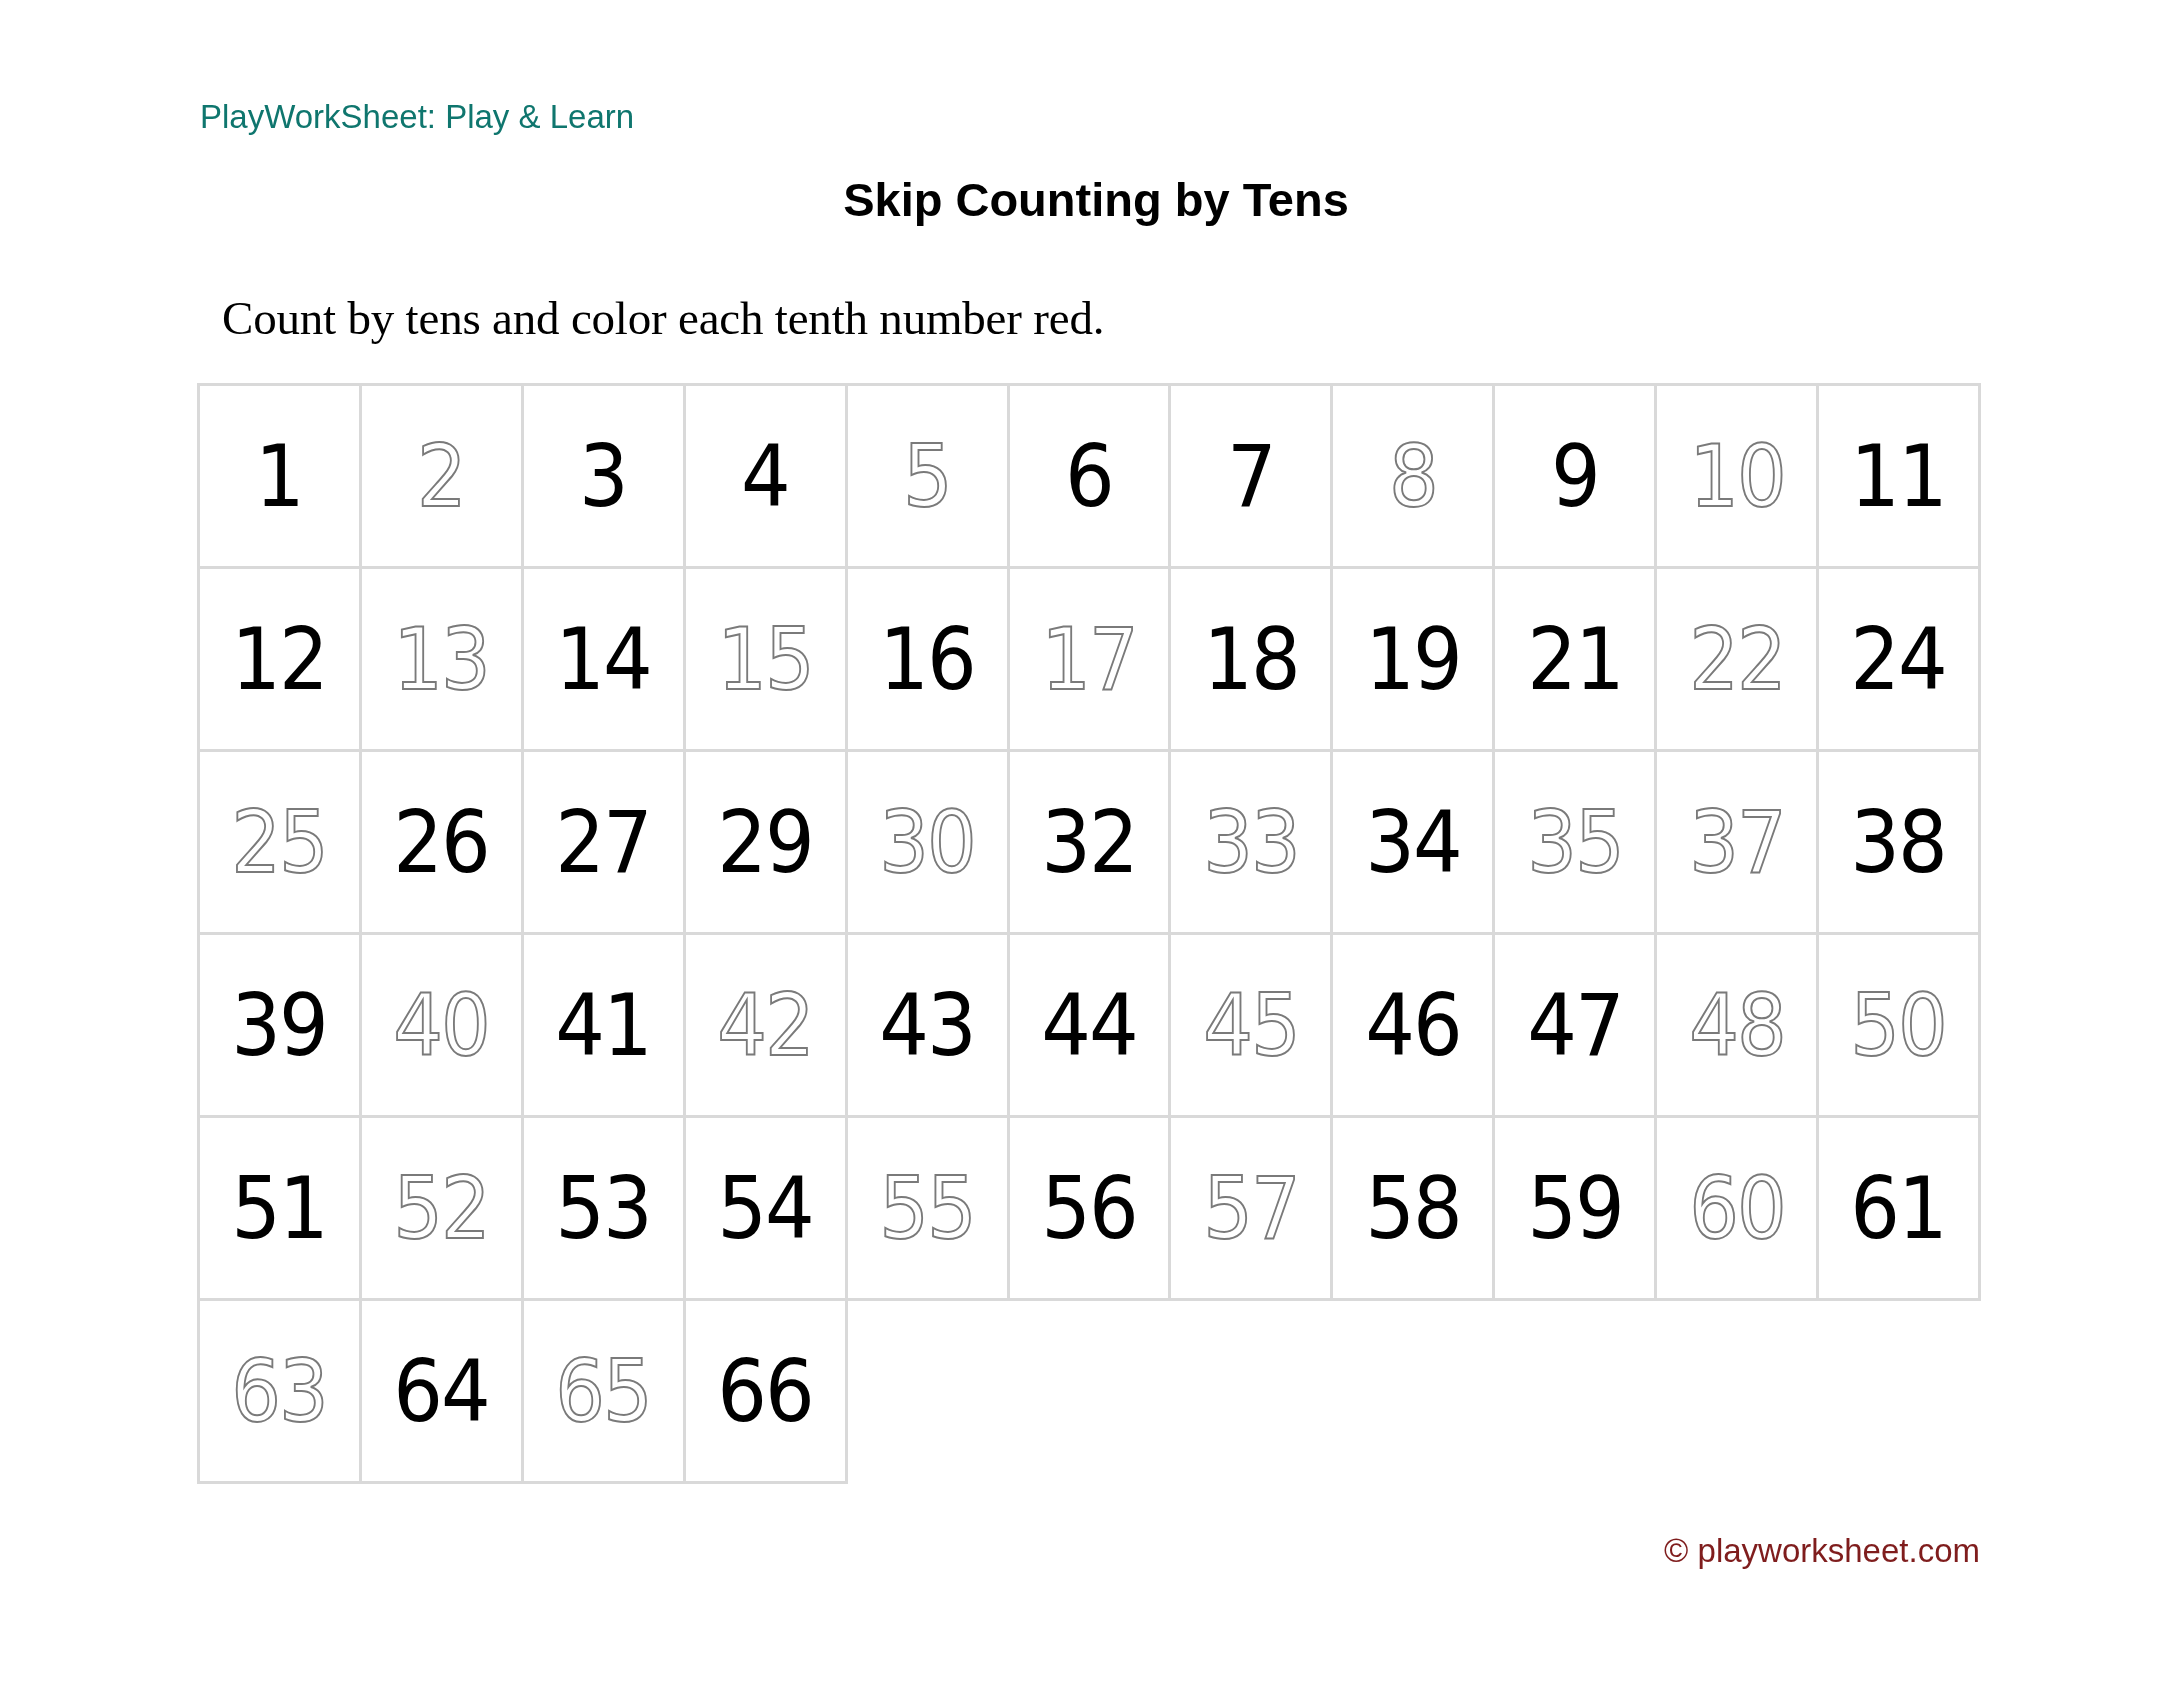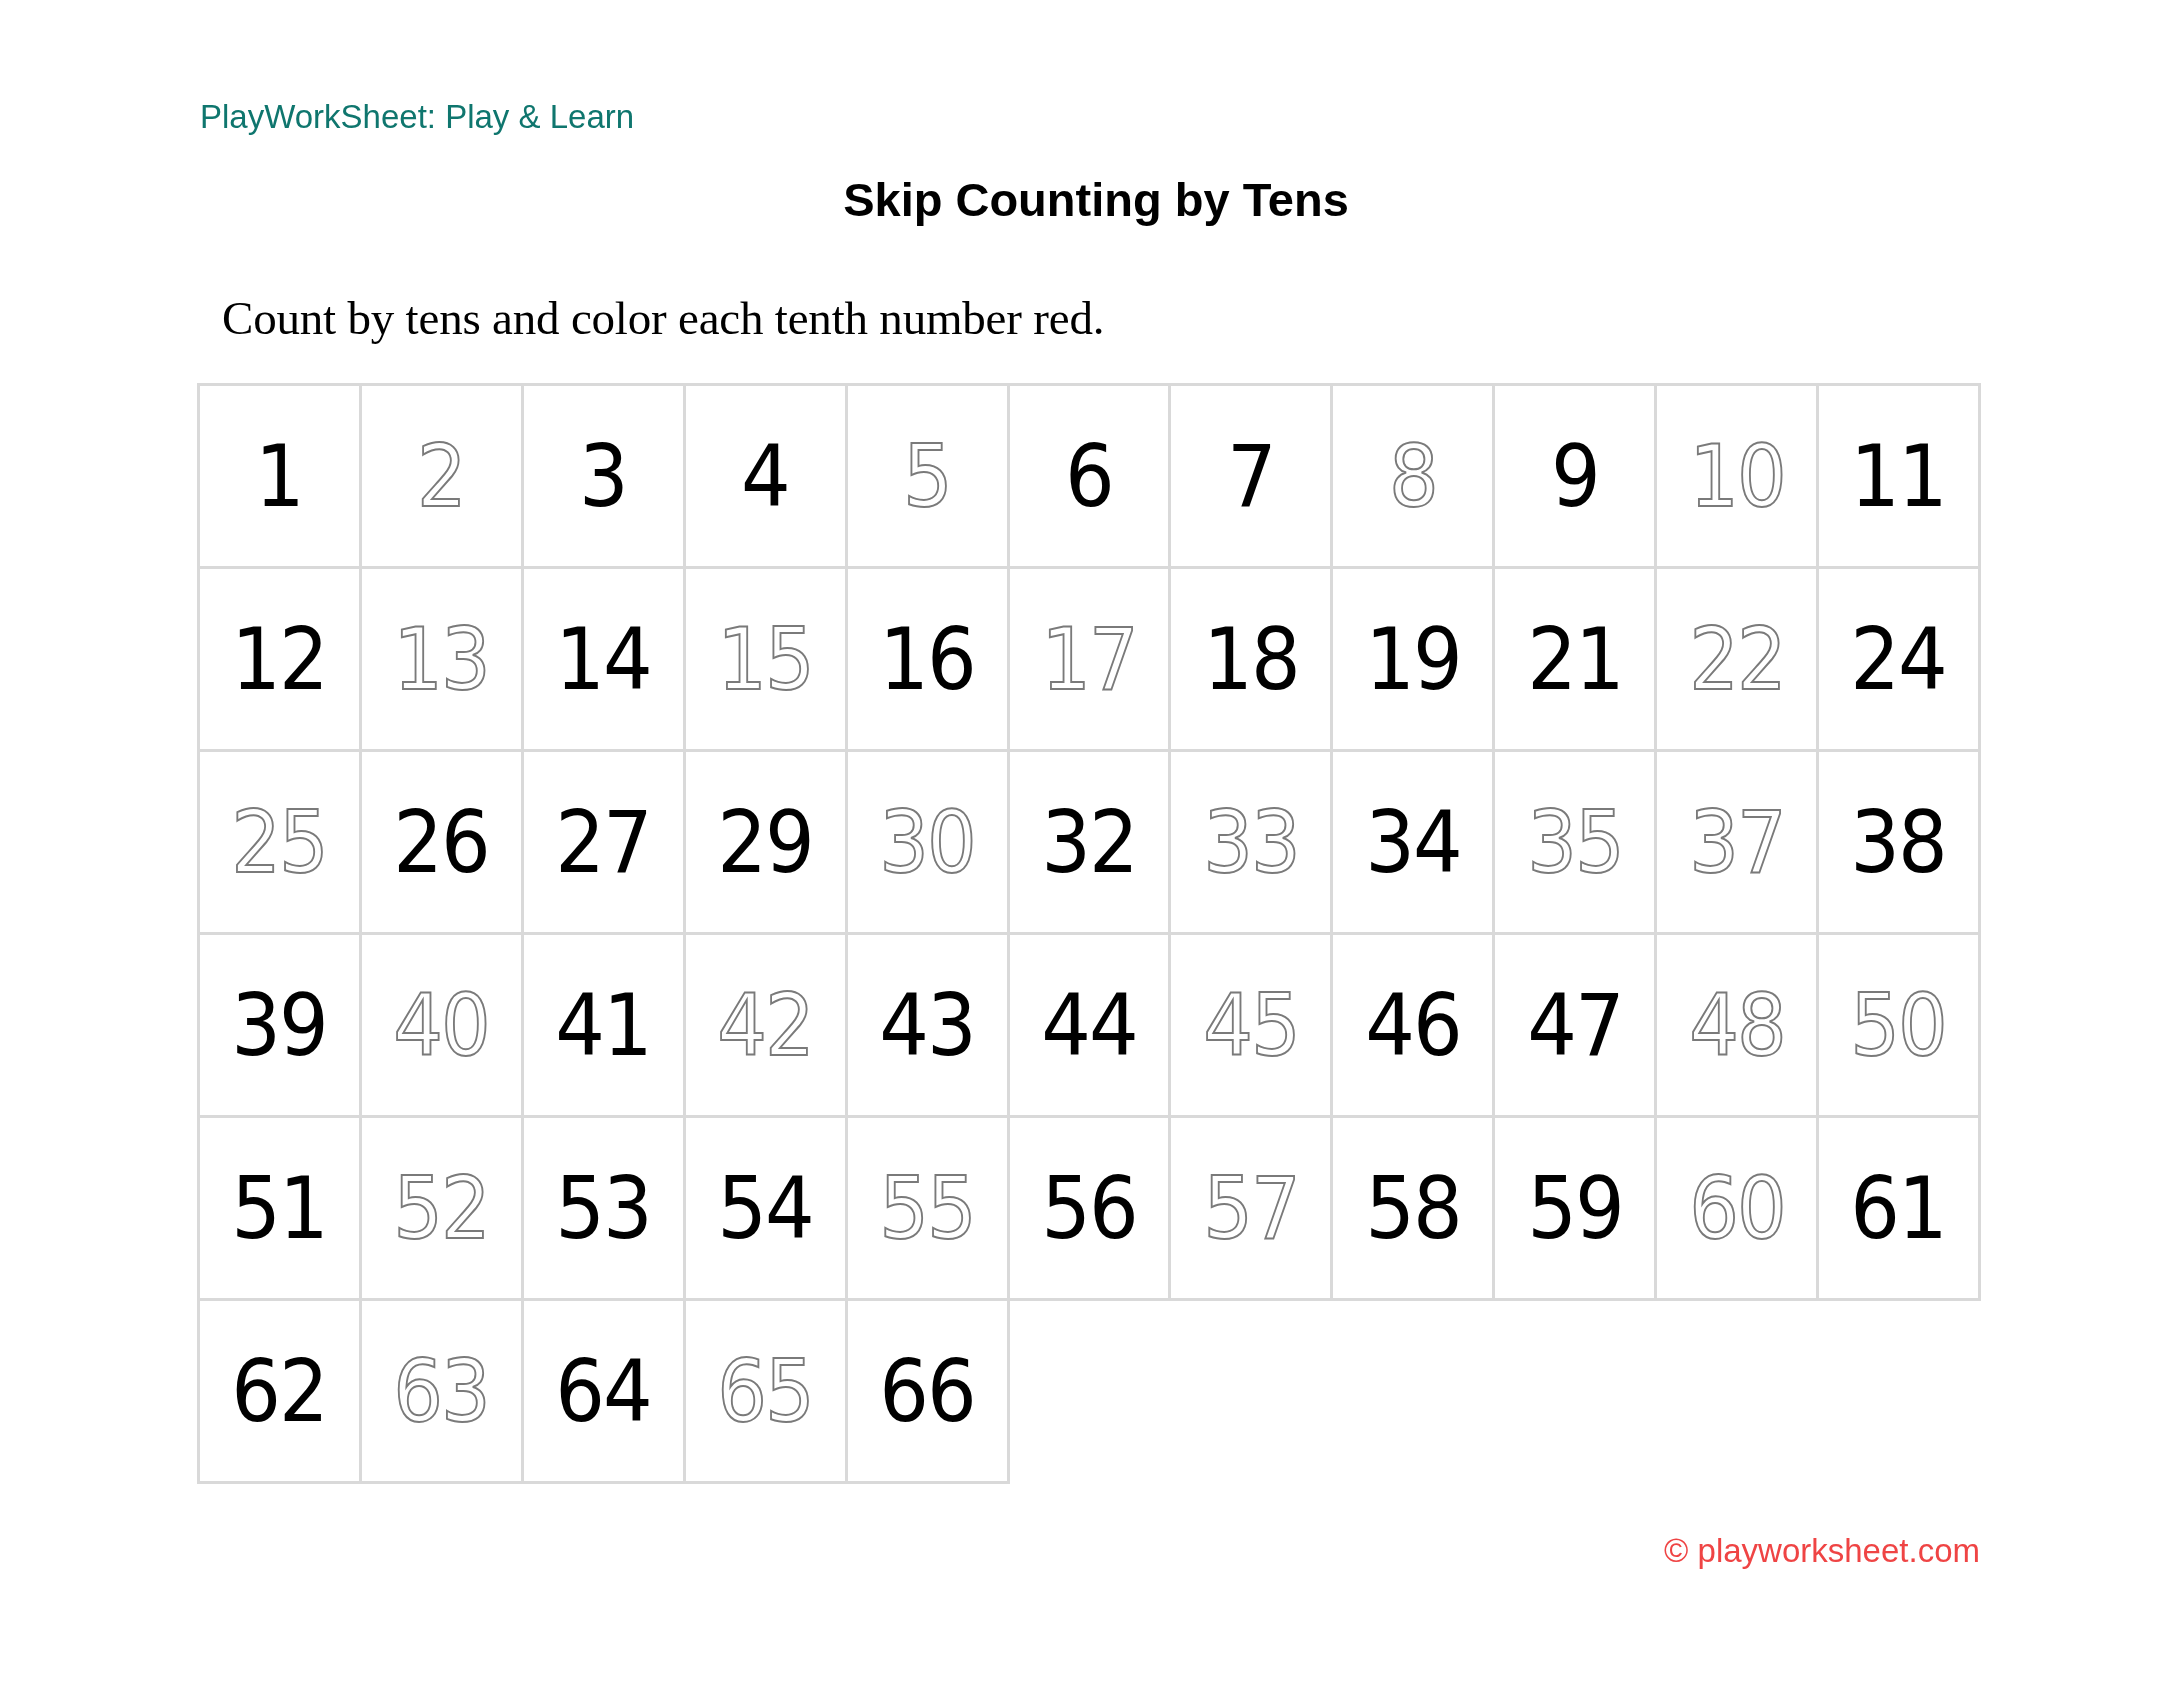--- a/index.html
+++ b/index.html
@@ -81,21 +81,21 @@
       -webkit-text-stroke: 2px #7a7a7a;
       font-weight: normal;
     }
     .footer-credit {
       position: absolute;
       right: 198px;
       top: 1531px;
       font-family: "Liberation Sans", sans-serif;
       font-size: 33px;
       line-height: 40px;
-      color: #ef4444;
+      color: #7f1d1d;
       white-space: nowrap;
     }
   </style>
 </head>
 <body>
 
 <div class="brand-header">PlayWorkSheet: Play &amp; Learn</div>
 
 <div class="page-title">Skip Counting by Tens</div>
 
@@ -261,23 +261,20 @@
     <div class="cell">
       <span class="num">59</span>
     </div>
     <div class="cell">
       <span class="num outline">60</span>
     </div>
     <div class="cell">
       <span class="num">61</span>
     </div>
     <div class="cell">
-      <span class="num">62</span>
-    </div>
-    <div class="cell">
       <span class="num outline">63</span>
     </div>
     <div class="cell">
       <span class="num">64</span>
     </div>
     <div class="cell">
       <span class="num outline">65</span>
     </div>
     <div class="cell">
       <span class="num">66</span>

